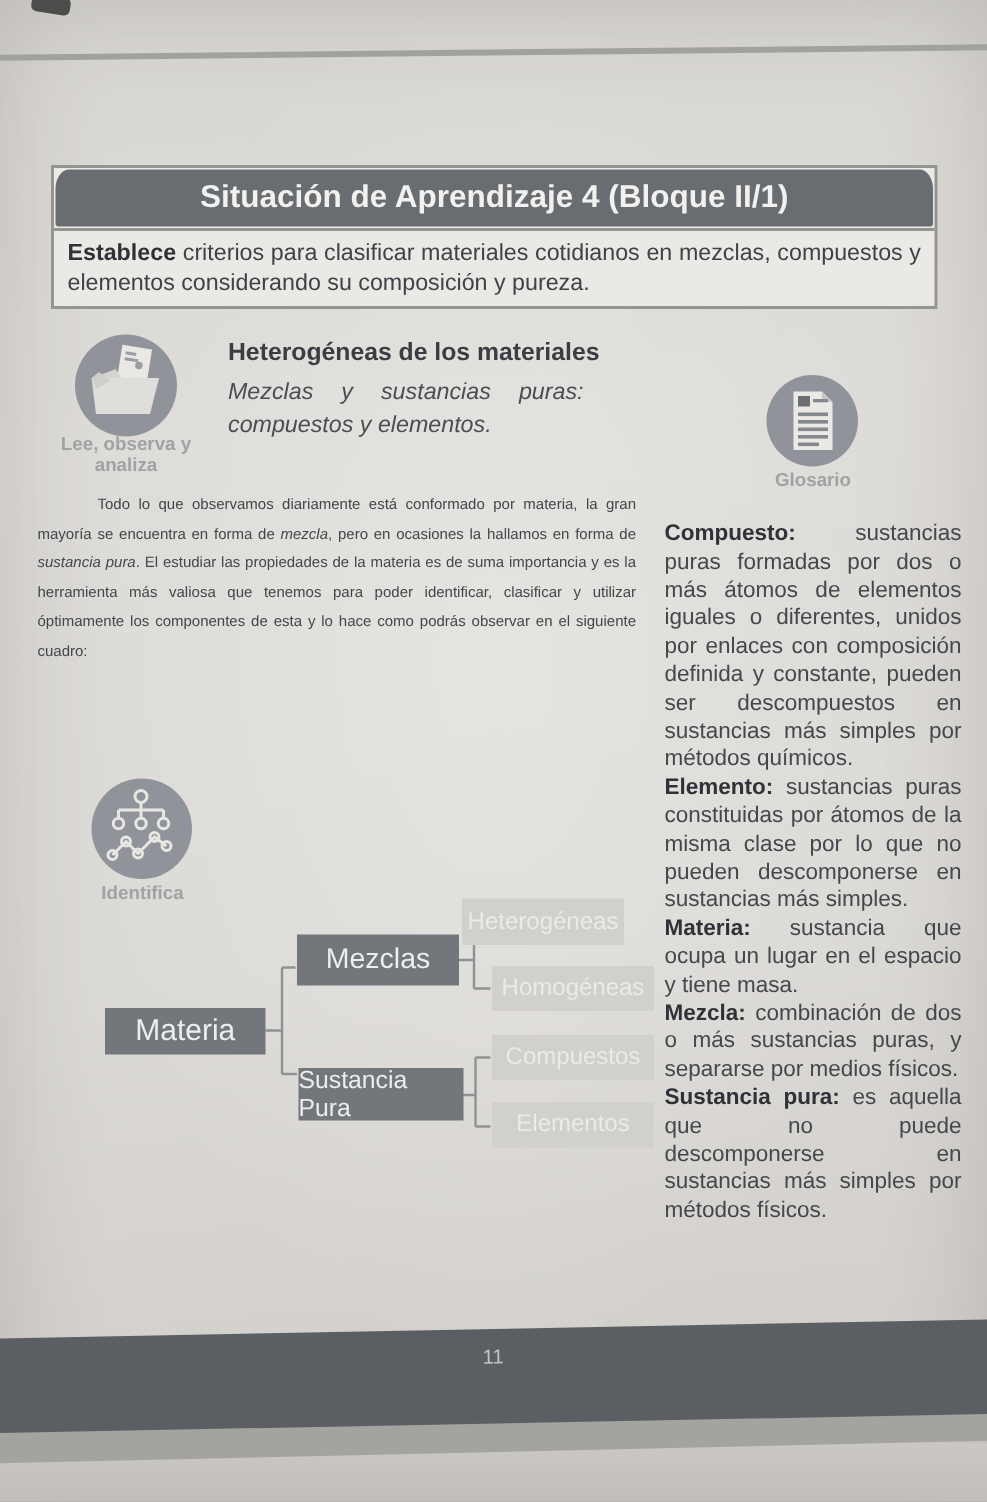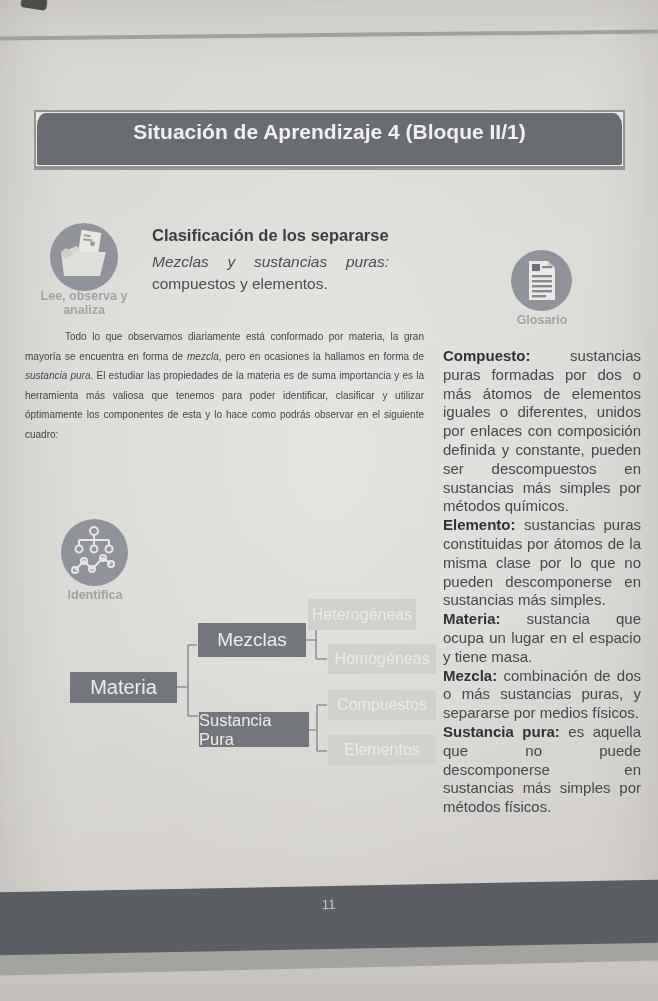--- a/index.html
+++ b/index.html
@@ -18,35 +18,35 @@
 
   .block-title{
     position:absolute;left:25px;top:56px;width:601px;margin:0;
     font-size:15px;font-weight:bold;letter-spacing:0.5px;word-spacing:2px;
     line-height:20px;color:#3d4045;text-align:justify;
   }
 
   
   .sa-table{position:absolute;left:34px;top:110px;width:591px;border:2px solid #95958f;background:#ebe9e6;box-sizing:border-box;}
   .sa-banner{
-    margin:1px;height:52px;line-height:38px;text-align:center;
+    margin:1px;height:38px;line-height:38px;text-align:center;
     background:#696d71;color:#f1f1ef;font-size:21px;font-weight:bold;
     border-radius:9px 9px 2px 2px / 13px 13px 2px 2px;
   }
   .sa-row{display:flex;border-top:2px solid #95958f;}
   .sa-cell-label{width:112px;box-sizing:border-box;padding:5px 7px;text-align:right;border-right:2px solid #95958f;font-size:15px;line-height:19px;color:#4b4e53;}
   .sa-cell-text{flex:1;padding:5px 9px;font-size:15.5px;line-height:20px;color:#3f4247;text-align:justify;}
   .sa-cell-text b{color:#2e3136;}
 
   
   .circle-icon{position:absolute;border-radius:50%;background:#90949a;}
   .icon-caption{position:absolute;text-align:center;font-size:12.5px;font-weight:600;color:#a0a2a4;line-height:14px;}
   .lesson-title{position:absolute;left:152px;top:226px;font-size:16.5px;font-weight:bold;color:#3a3d42;}
   .lesson-sub1{position:absolute;left:152px;top:253px;width:237px;font-style:italic;font-size:15.5px;color:#4a4d52;text-align:justify;text-align-last:justify;}
-  .lesson-sub2{position:absolute;left:152px;top:275px;width:237px;font-size:15.5px;color:#4a4d52;}
+  .lesson-sub2{position:absolute;left:152px;top:275px;width:237px;font-style:italic;font-size:15.5px;color:#4a4d52;}
 
   .intro{
     position:absolute;left:25px;top:327px;width:399px;margin:0;
     font-size:10px;line-height:19.6px;text-align:justify;text-indent:40px;color:#43464b;
   }
   .intro i{font-style:italic;}
 
   .glossary{position:absolute;left:443px;top:347px;width:198px;font-size:15px;line-height:18.8px;text-align:justify;color:#44474c;}
   .glossary p{margin:0;}
   .glossary b{color:#2f3237;}
@@ -68,39 +68,40 @@
 
 <div class="page">
 
   <div class="corner-blob"></div>
   <div class="top-rule"></div>
 
 
   <div class="sa-table">
     <div class="sa-banner">Situación de Aprendizaje 4 (Bloque II/1)</div>
     <div class="sa-row">
+      <div class="sa-cell-text"><b>Establece</b><span> criterios para clasificar materiales cotidianos en mezclas, compuestos y elementos considerando su composición y pureza.</span></div>
     </div>
   </div>
 
   <div class="circle-icon" style="left:50px;top:223px;width:68px;height:68px;">
     <svg width="68" height="68" viewBox="0 0 68 68">
       <g transform="rotate(9 38 24)">
         <rect x="29" y="8" width="20" height="27" fill="#e9e8e5"></rect>
         <rect x="32" y="12" width="7" height="2" fill="#9a9da1"></rect>
         <rect x="32" y="16" width="9" height="2" fill="#9a9da1"></rect>
         <circle cx="42" cy="20" r="2.5" fill="#9a9da1"></circle>
       </g>
       <path d="M12 29 L27 23 L31 29 Z" fill="#d6d5d2"></path>
       <path d="M11 29 L56 29 L50 53 L14 53 Z" fill="#dfdedb"></path>
       <path d="M11 29 L16 25 L24 31 L14 36 Z" fill="#cfcecb"></path>
     </svg>
   </div>
   <div class="icon-caption" style="left:29px;top:289px;width:110px;">Lee, observa y analiza</div>
 
-  <div class="lesson-title">Clasificación de los separarse</div>
+  <div class="lesson-title">Heterogéneas de los materiales</div>
   <div class="lesson-sub1">Mezclas y sustancias puras:</div>
   <div class="lesson-sub2">compuestos y elementos.</div>
 
   <div class="circle-icon" style="left:511px;top:250px;width:61px;height:61px;">
     <svg width="61" height="61" viewBox="0 0 61 61">
       <path d="M18 11 L37 11 L44 18 L44 50 L18 50 Z" fill="#eae9e6"></path>
       <path d="M37 11 L37 18 L44 18 Z" fill="#c7c6c3"></path>
       <rect x="21" y="14" width="8" height="7" fill="#6b6f73"></rect>
       <rect x="31" y="16" width="10" height="2.2" fill="#85888c"></rect>
       <rect x="21" y="25" width="20" height="2.4" fill="#85888c"></rect>

